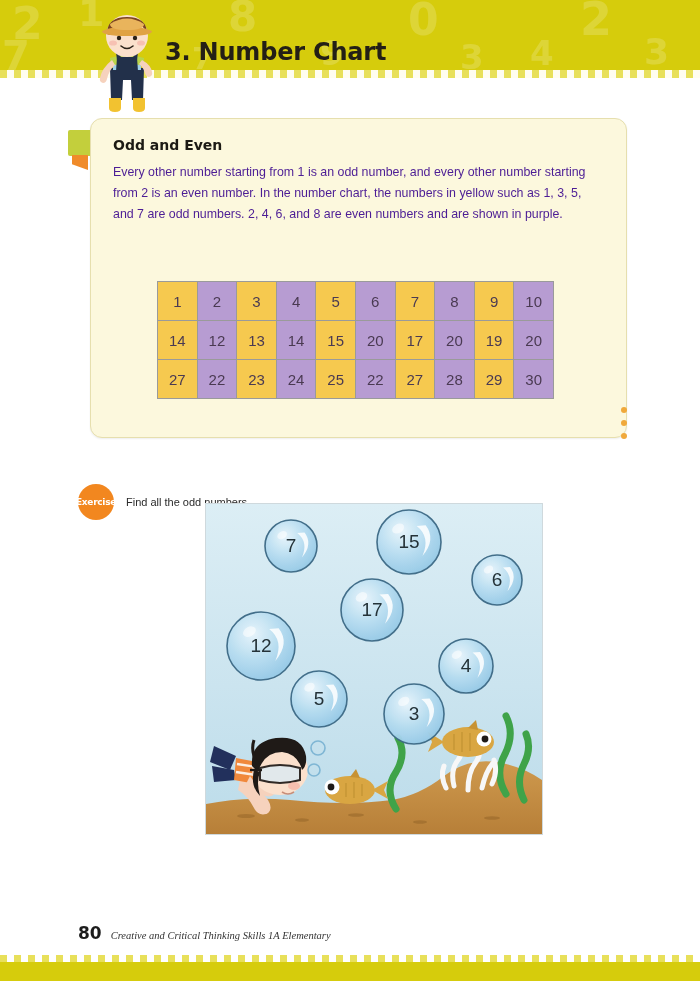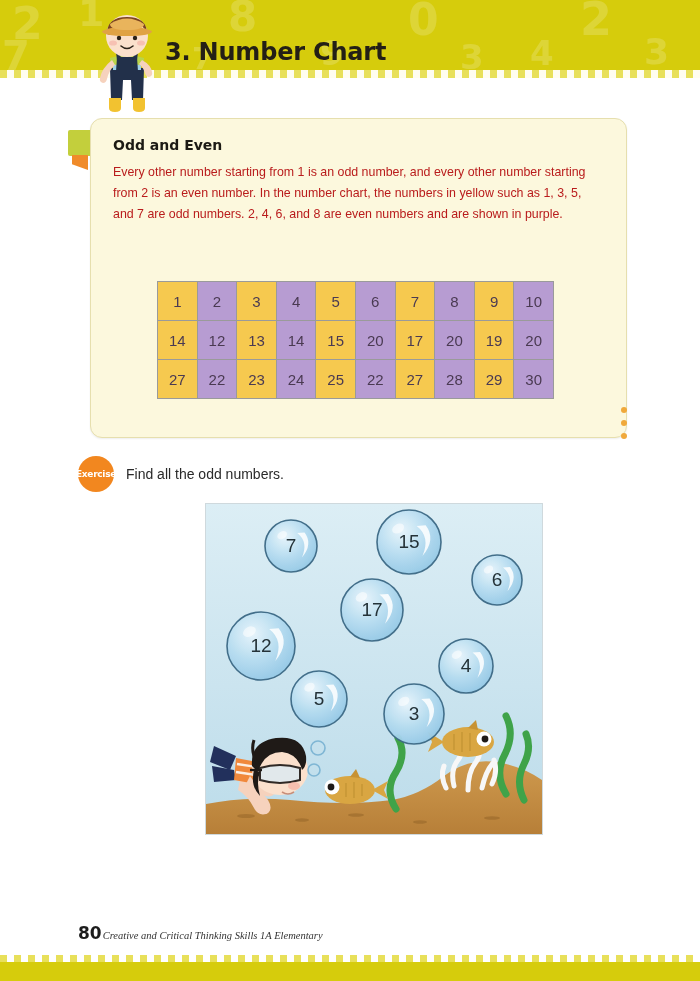--- a/index.html
+++ b/index.html
@@ -138,21 +138,21 @@
   .section-heading {
     font-size: 14px;
     font-weight: 700;
     color: #1c1a14;
     font-family: "DejaVu Sans", sans-serif;
     margin: 0 0 9px 0;
   }
   .body-text {
     font-size: 12.4px;
     line-height: 21px;
-    color: #b91c1c;
+    color: #4c1d95;
     margin: 0;
     font-family: "Liberation Sans", sans-serif;
   }
 
   
   .grid-wrap {
     position: absolute;
     left: 157px;
     top: 281px;
     border: 1px solid #9a9a9a;
@@ -170,41 +170,41 @@
     color: #4a3a52;
     font-family: "Liberation Sans", sans-serif;
   }
   .cell.odd  { background: #f6c94f; }
   .cell.even { background: #b79cd2; }
 
   
   .exercise-row {
     position: absolute;
     left: 78px;
-    top: 456px;
+    top: 484px;
     display: flex;
     align-items: center;
     gap: 12px;
   }
   .exercise-badge {
     width: 36px;
     height: 36px;
     border-radius: 50%;
     background: #f2871f;
     color: #ffffff;
     font-size: 9px;
     font-weight: 700;
     display: flex;
     align-items: center;
     justify-content: center;
     font-family: "DejaVu Sans", sans-serif;
     letter-spacing: -0.3px;
   }
   .exercise-text {
-    font-size: 14px;
+    font-size: 11px;
     color: #2a2a2a;
   }
 
   
   .illustration {
     position: absolute;
     left: 205px;
     top: 503px;
     width: 336px;
     height: 330px;
@@ -212,21 +212,21 @@
     overflow: hidden;
   }
 
   
   .footer {
     position: absolute;
     left: 78px;
     top: 923px;
     display: flex;
     align-items: baseline;
-    gap: 1px;
+    gap: 9px;
   }
   .footer-page {
     font-size: 17px;
     font-weight: 700;
     color: #1c1c1c;
     font-family: "DejaVu Sans", sans-serif;
   }
   .footer-caption {
     font-size: 10.5px;
     font-style: italic;

